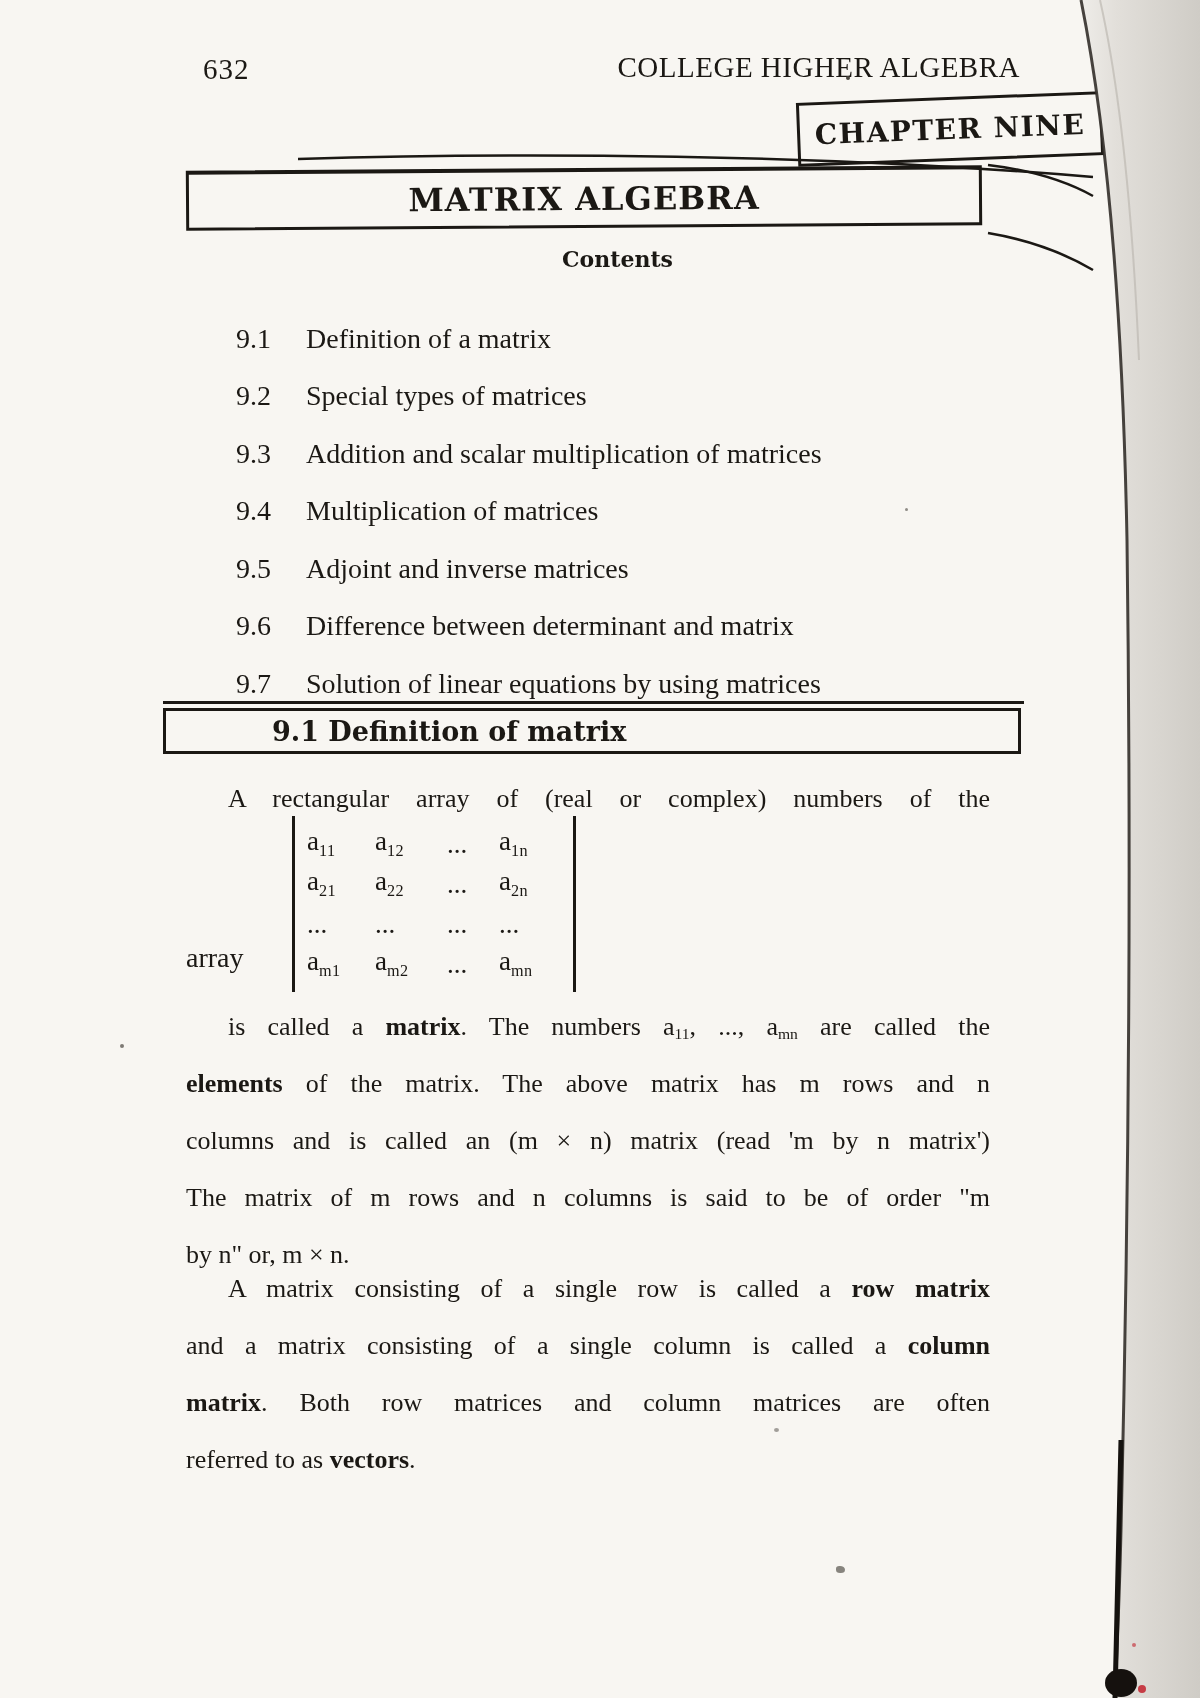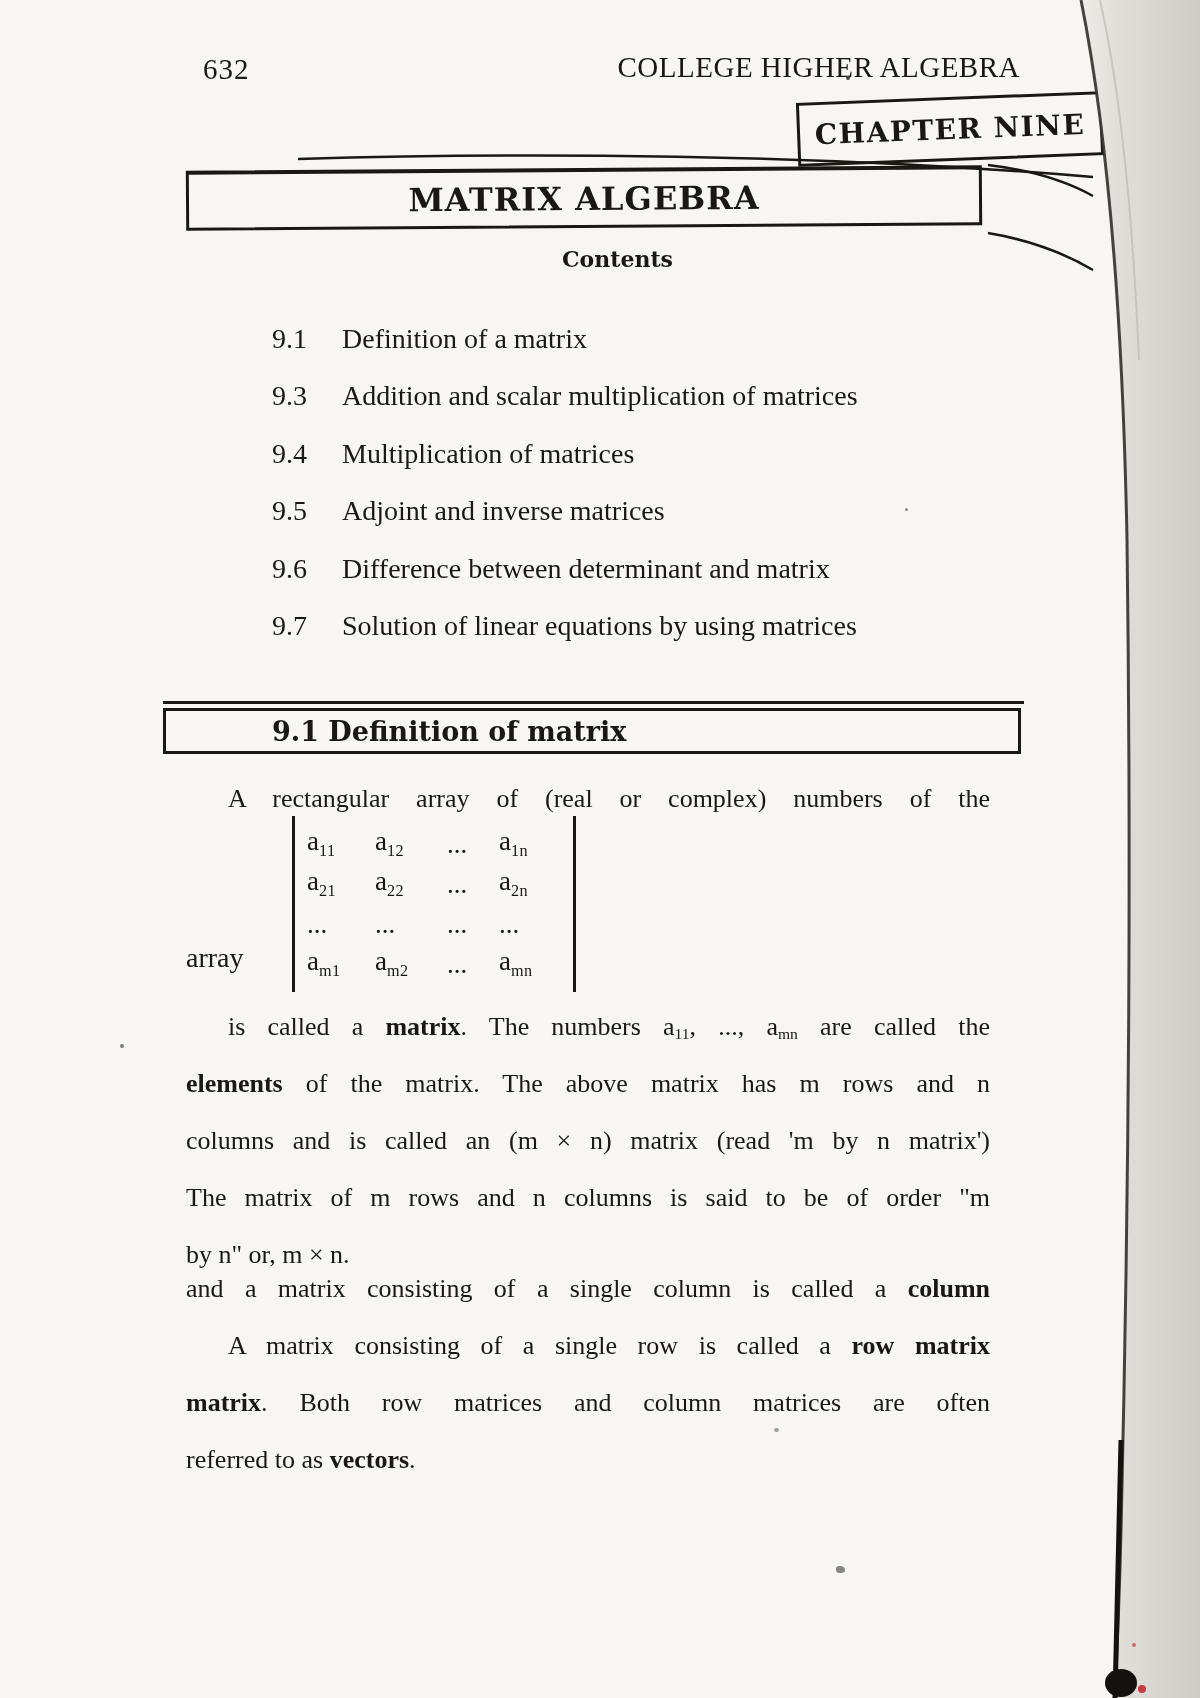--- a/index.html
+++ b/index.html
@@ -22,21 +22,21 @@
   .titlebox{
     position:absolute;left:186px;top:168px;width:796px;height:60px;box-sizing:border-box;
     border:3px solid var(--ink,#1b1814);border-top-width:4px;
     display:flex;align-items:center;justify-content:center;
     font-family:"DejaVu Serif",serif;font-weight:bold;font-size:32px;letter-spacing:1px;
     transform:rotate(-.4deg);z-index:2;
   }
   .contents-h{position:absolute;left:215px;top:246px;width:805px;text-align:center;
     font-family:"DejaVu Serif",serif;font-weight:bold;font-size:22px;}
   .toc{position:absolute;left:236px;top:310px;width:790px;}
-  .toc-row{display:flex;height:57.5px;align-items:center;font-size:28px;margin-left:36px;}
+  .toc-row{display:flex;height:57.5px;align-items:center;font-size:28px;}
   .toc-num{width:70px;flex:none;}
   .secbox{
     position:absolute;left:163px;top:708px;width:858px;height:46px;box-sizing:border-box;
     border:3px solid var(--ink,#1b1814);display:flex;align-items:center;padding-left:106px;
     font-family:"DejaVu Serif",serif;font-weight:bold;font-size:27px;z-index:2;
   }
   .secbox::before{content:"";position:absolute;left:-3px;top:-10px;width:101%;height:3px;
     background:var(--ink,#1b1814);}
   .textblock{position:absolute;left:186px;width:804px;z-index:3;}
   .line{height:57px;line-height:57px;font-size:26px;white-space:nowrap;}
@@ -64,20 +64,24 @@
   <div class="banner">CHAPTER NINE</div>
 
   <div class="titlebox">MATRIX ALGEBRA</div>
 
   <div class="contents-h">Contents</div>
 
   <div class="toc">
       <div class="toc-row">
         <span class="toc-num">9.1</span>
         <span class="toc-label">Definition of a matrix</span>
+      </div>
+      <div class="toc-row">
+        <span class="toc-num">9.2</span>
+        <span class="toc-label">Special types of matrices</span>
       </div>
       <div class="toc-row">
         <span class="toc-num">9.3</span>
         <span class="toc-label">Addition and scalar multiplication of matrices</span>
       </div>
       <div class="toc-row">
         <span class="toc-num">9.4</span>
         <span class="toc-label">Multiplication of matrices</span>
       </div>
       <div class="toc-row">
@@ -131,22 +135,22 @@
   </div>
 
   <div class="textblock" style="top:998px">
       <div class="line just ind"><span>is called a </span><b>matrix</b><span>. The numbers a</span><span class="ssub">11</span><span>, ..., a</span><span class="ssub">mn</span><span> are called the</span></div>
       <div class="line just"><b>elements</b><span> of the matrix. The above matrix has m rows and n</span></div>
       <div class="line just"><span>columns and is called an (m × n) matrix (read 'm by n matrix')</span></div>
       <div class="line just"><span>The matrix of m rows and n columns is said to be of order "m</span></div>
       <div class="line"><span>by n" or, m × n.</span></div>
     </div>
   <div class="textblock" style="top:1260px">
+      <div class="line just ind"><span>A matrix consisting of a single row is called a </span><b>row matrix</b></div>
       <div class="line just"><span>and a matrix consisting of a single column is called a </span><b>column</b></div>
-      <div class="line just ind"><span>A matrix consisting of a single row is called a </span><b>row matrix</b></div>
       <div class="line just"><b>matrix</b><span>. Both row matrices and column matrices are often</span></div>
       <div class="line"><span>referred to as </span><b>vectors</b><span>.</span></div>
     </div>
 
   <div class="speck" style="left:846px;top:76px;width:4px;height:4px"></div>
   <div class="speck" style="left:120px;top:1044px;width:4px;height:4px;opacity:.7"></div>
   <div class="speck" style="left:905px;top:508px;width:3px;height:3px;opacity:.6"></div>
   <div class="speck" style="left:836px;top:1566px;width:9px;height:7px;border-radius:40% 60% 50% 50%;opacity:.65"></div>
   <div class="speck" style="left:774px;top:1428px;width:5px;height:4px;opacity:.5"></div>
 

